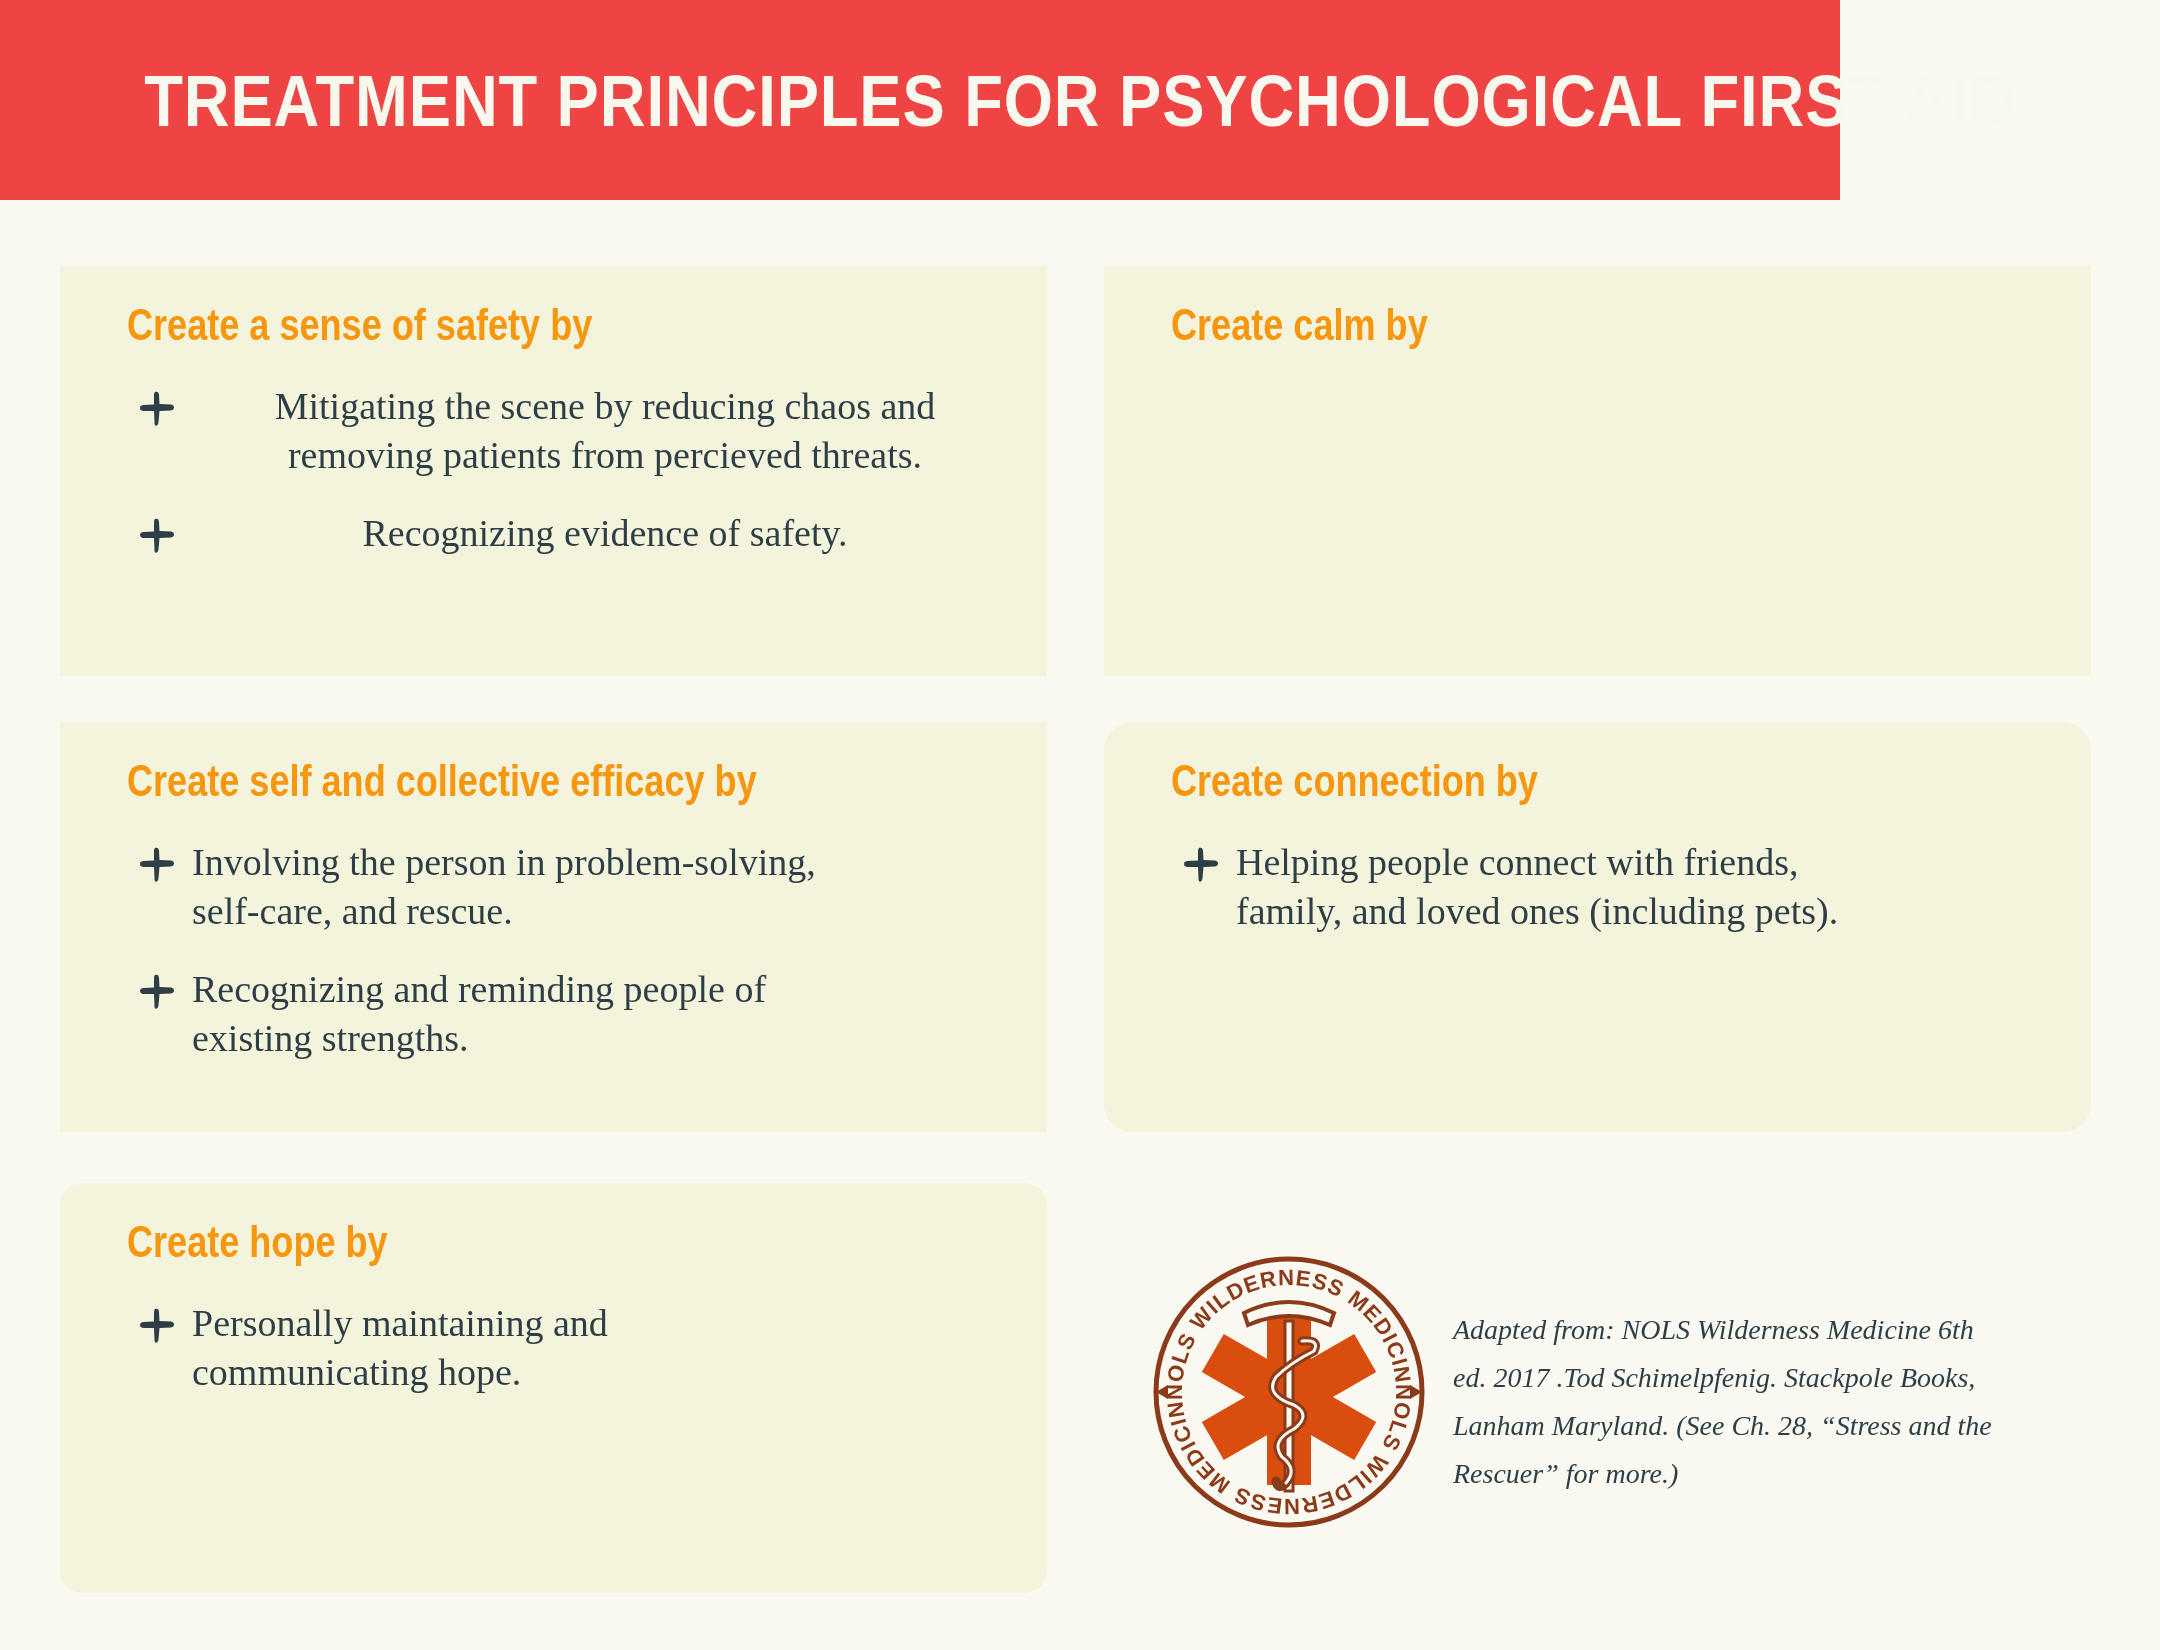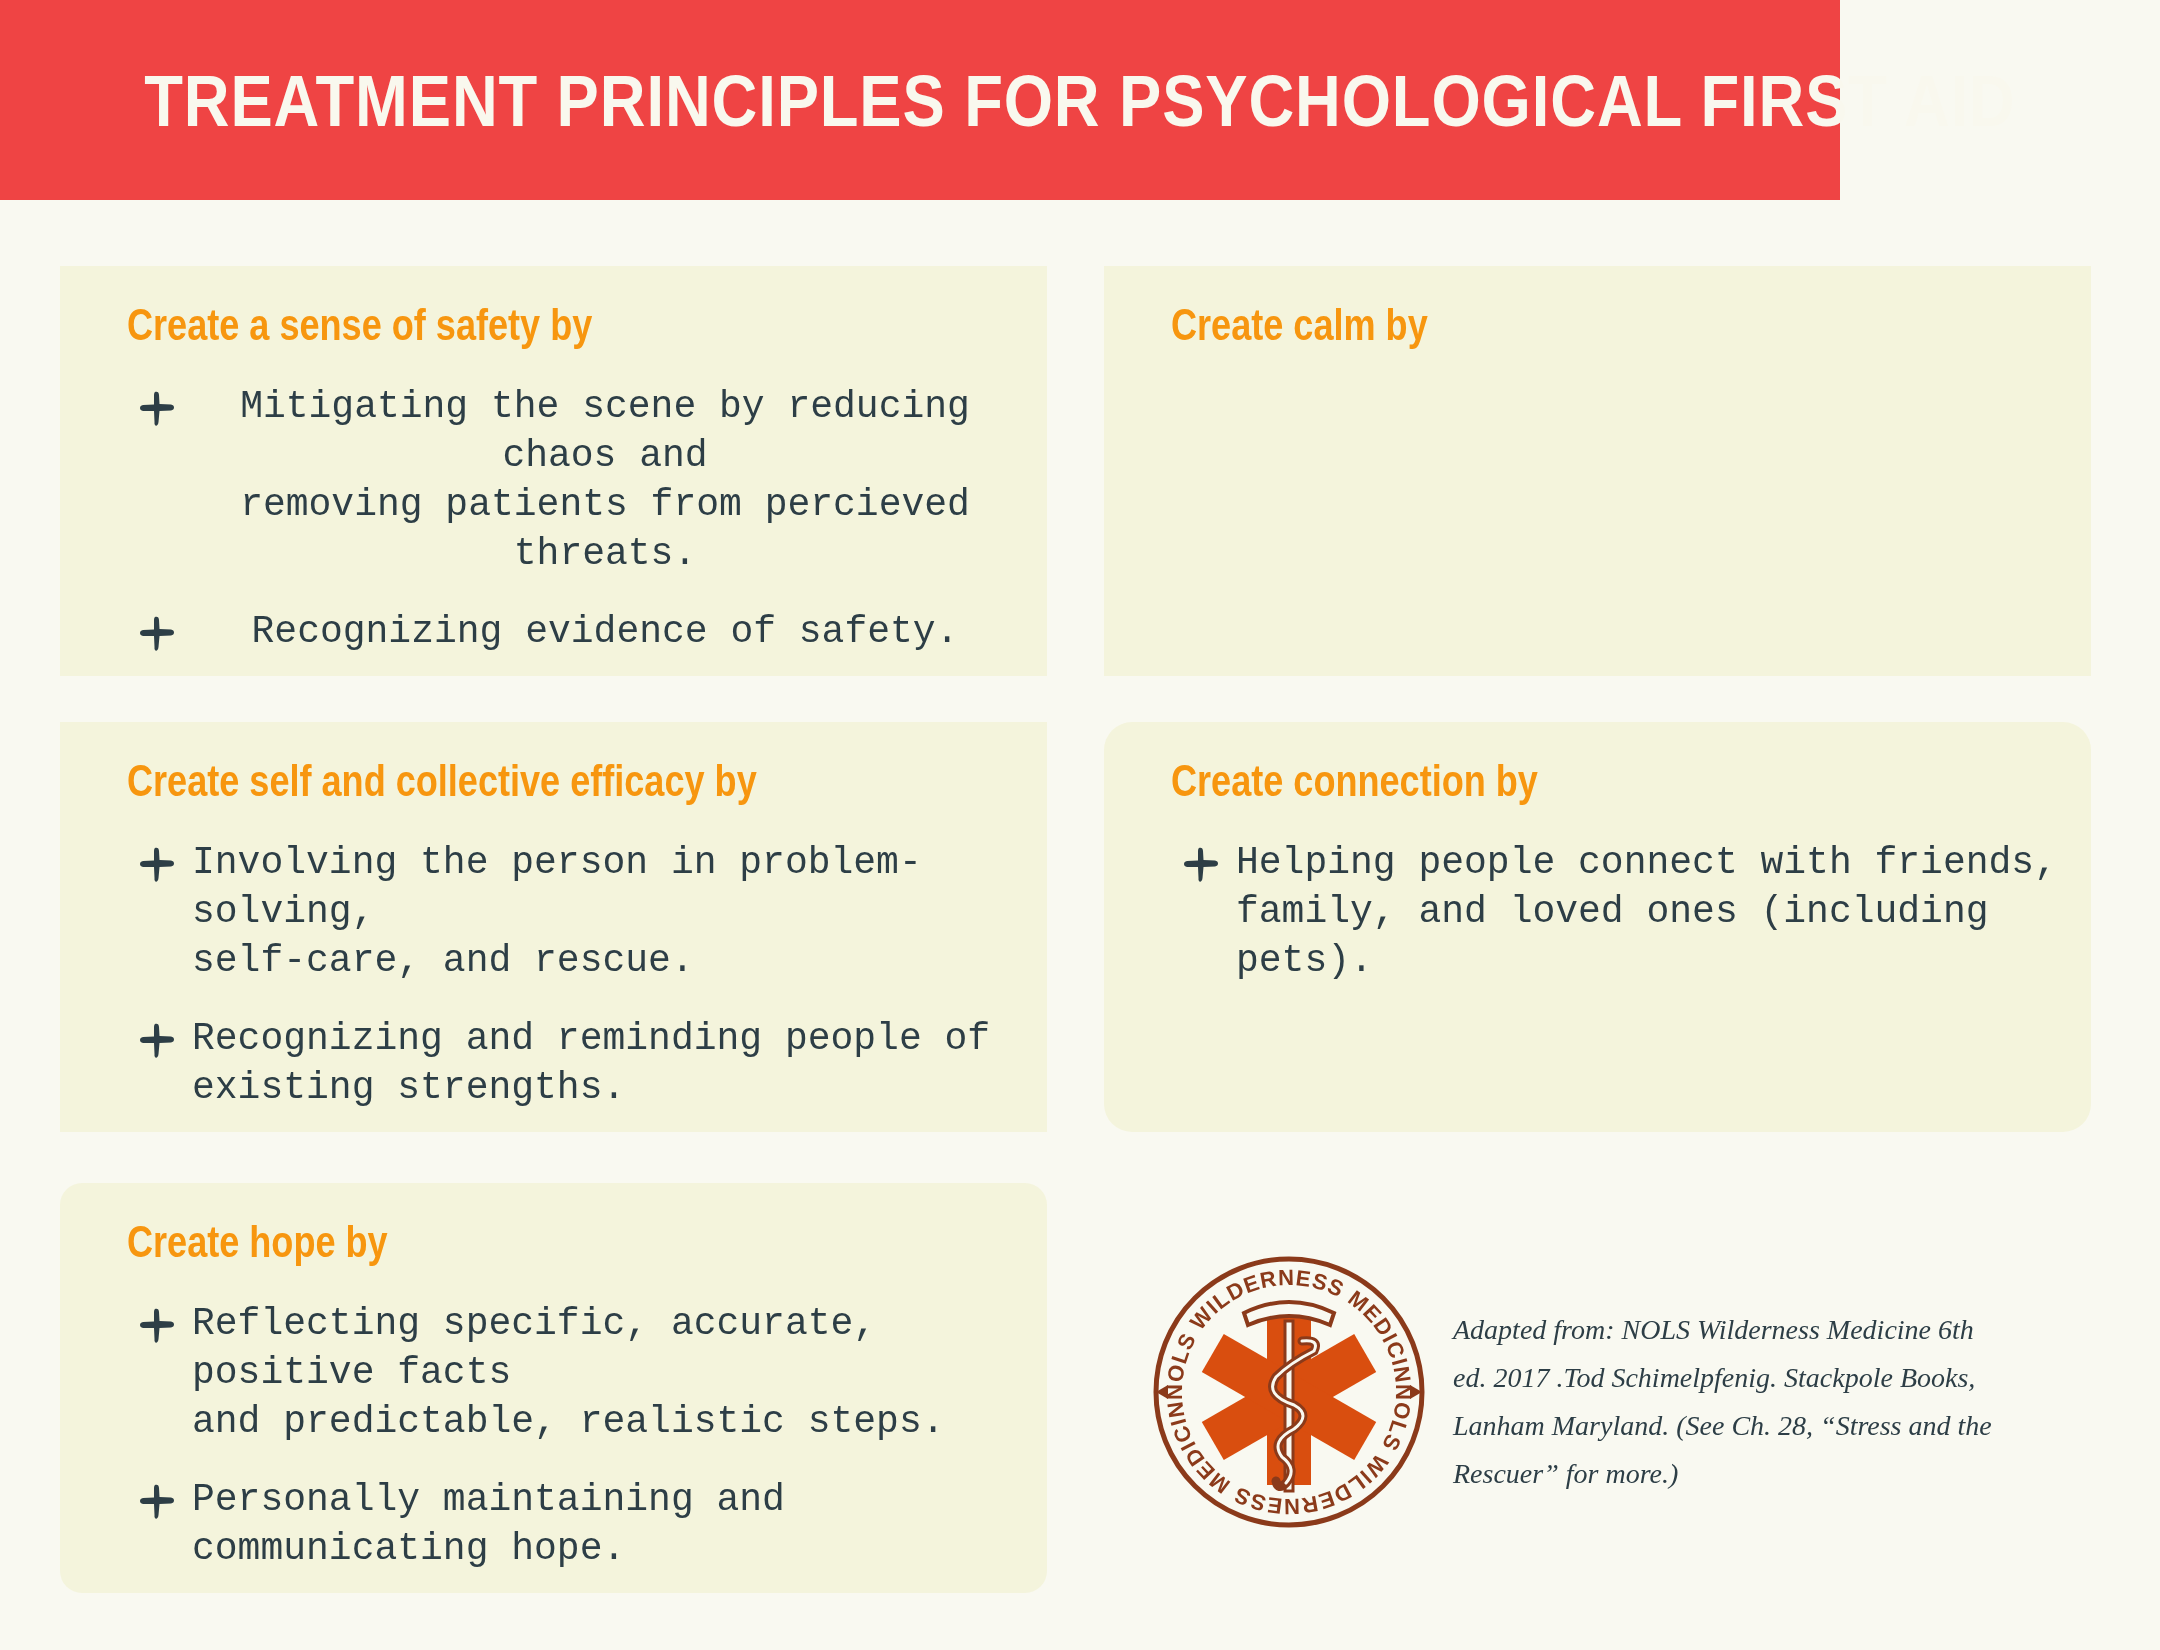--- a/index.html
+++ b/index.html
@@ -36,21 +36,21 @@
     position:absolute; left:78px; top:116px; width:880px;
     margin:0; padding:0; list-style:none;
   }
   .bullet {
     position:relative; padding-left:54px; margin-bottom:29px;
     color:#2d3e46; font-size:38px; line-height:49px;
   }
   .bullet-icon {
     position:absolute; left:0; top:7px; width:40px; height:40px;
   }
-  .bullet-text { display:block; white-space:pre-line;font-family:Liberation Mono, monospace; }
+  .bullet-text { display:block; white-space:pre-line; }
   .logo {
     position:absolute; left:1152px; top:1255px; width:274px; height:274px;
   }
   .citation {
     position:absolute; left:1453px; top:1306px; width:660px;
     color:#2d3e46; font-style:italic; font-size:28px; line-height:48px;
     white-space:pre-line;
   }
 </style>
 </head>
@@ -124,27 +124,20 @@
   </ul>
 </div>
 
 <div class="card" style="left:60px; top:1183px;border-radius:22px;">
   <div class="card-heading">Create hope by</div>
   <ul class="bullets">
     <li class="bullet">
       <svg class="bullet-icon">
           <use href="#brush-plus"></use>
         </svg>
-      <span class="bullet-text">Reflecting specific, accurate, positive facts
-and predictable, realistic steps.</span>
-    </li>
-    <li class="bullet">
-      <svg class="bullet-icon">
-          <use href="#brush-plus"></use>
-        </svg>
       <span class="bullet-text">Personally maintaining and
 communicating hope.</span>
     </li>
   </ul>
 </div>
 
 <svg class="logo" viewBox="0 0 274 274">
   <defs>
     <path id="arcTop" d="M 30 137 A 107 107 0 0 1 244 137"></path>
     <path id="arcBot" d="M 28 150 A 109 109 0 0 0 246 150"></path>

